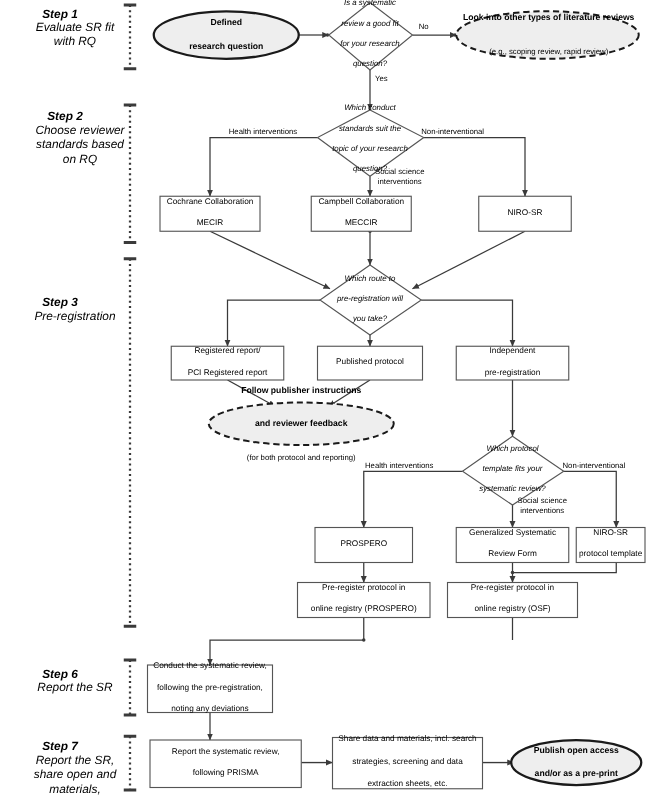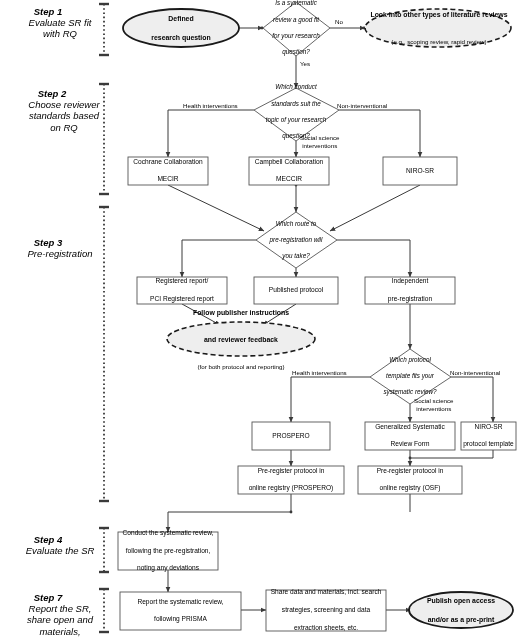--- a/index.html
+++ b/index.html
@@ -210,22 +210,22 @@
     <span class="step-title">Step 2</span>
     <span class="step-desc">Choose reviewer standards based on RQ</span>
   </div>
 
   <div class="step-label" style="left:0; top:225px; width:96px;margin-top:12px;">
     <span class="step-title">Step 3</span>
     <span class="step-desc">Pre-registration</span>
   </div>
 
   <div class="step-label" style="left:0; top:534px; width:96px;">
-    <span class="step-title">Step 4</span>
-    <span class="step-desc">Evaluate the SR</span>
+    <span class="step-title">Step 6</span>
+    <span class="step-desc">Report the SR</span>
   </div>
 
   <div class="step-label" style="left:0; top:592px; width:96px;">
     <span class="step-title">Step 7</span>
     <span class="step-desc">Report the SR, share open and materials, publish</span>
   </div>
 
   <div class="node-text t-ell-b" style="left:123px; top:9px; width:116px; height:38px;">
     <span>
       <span>Defined</span><br>

